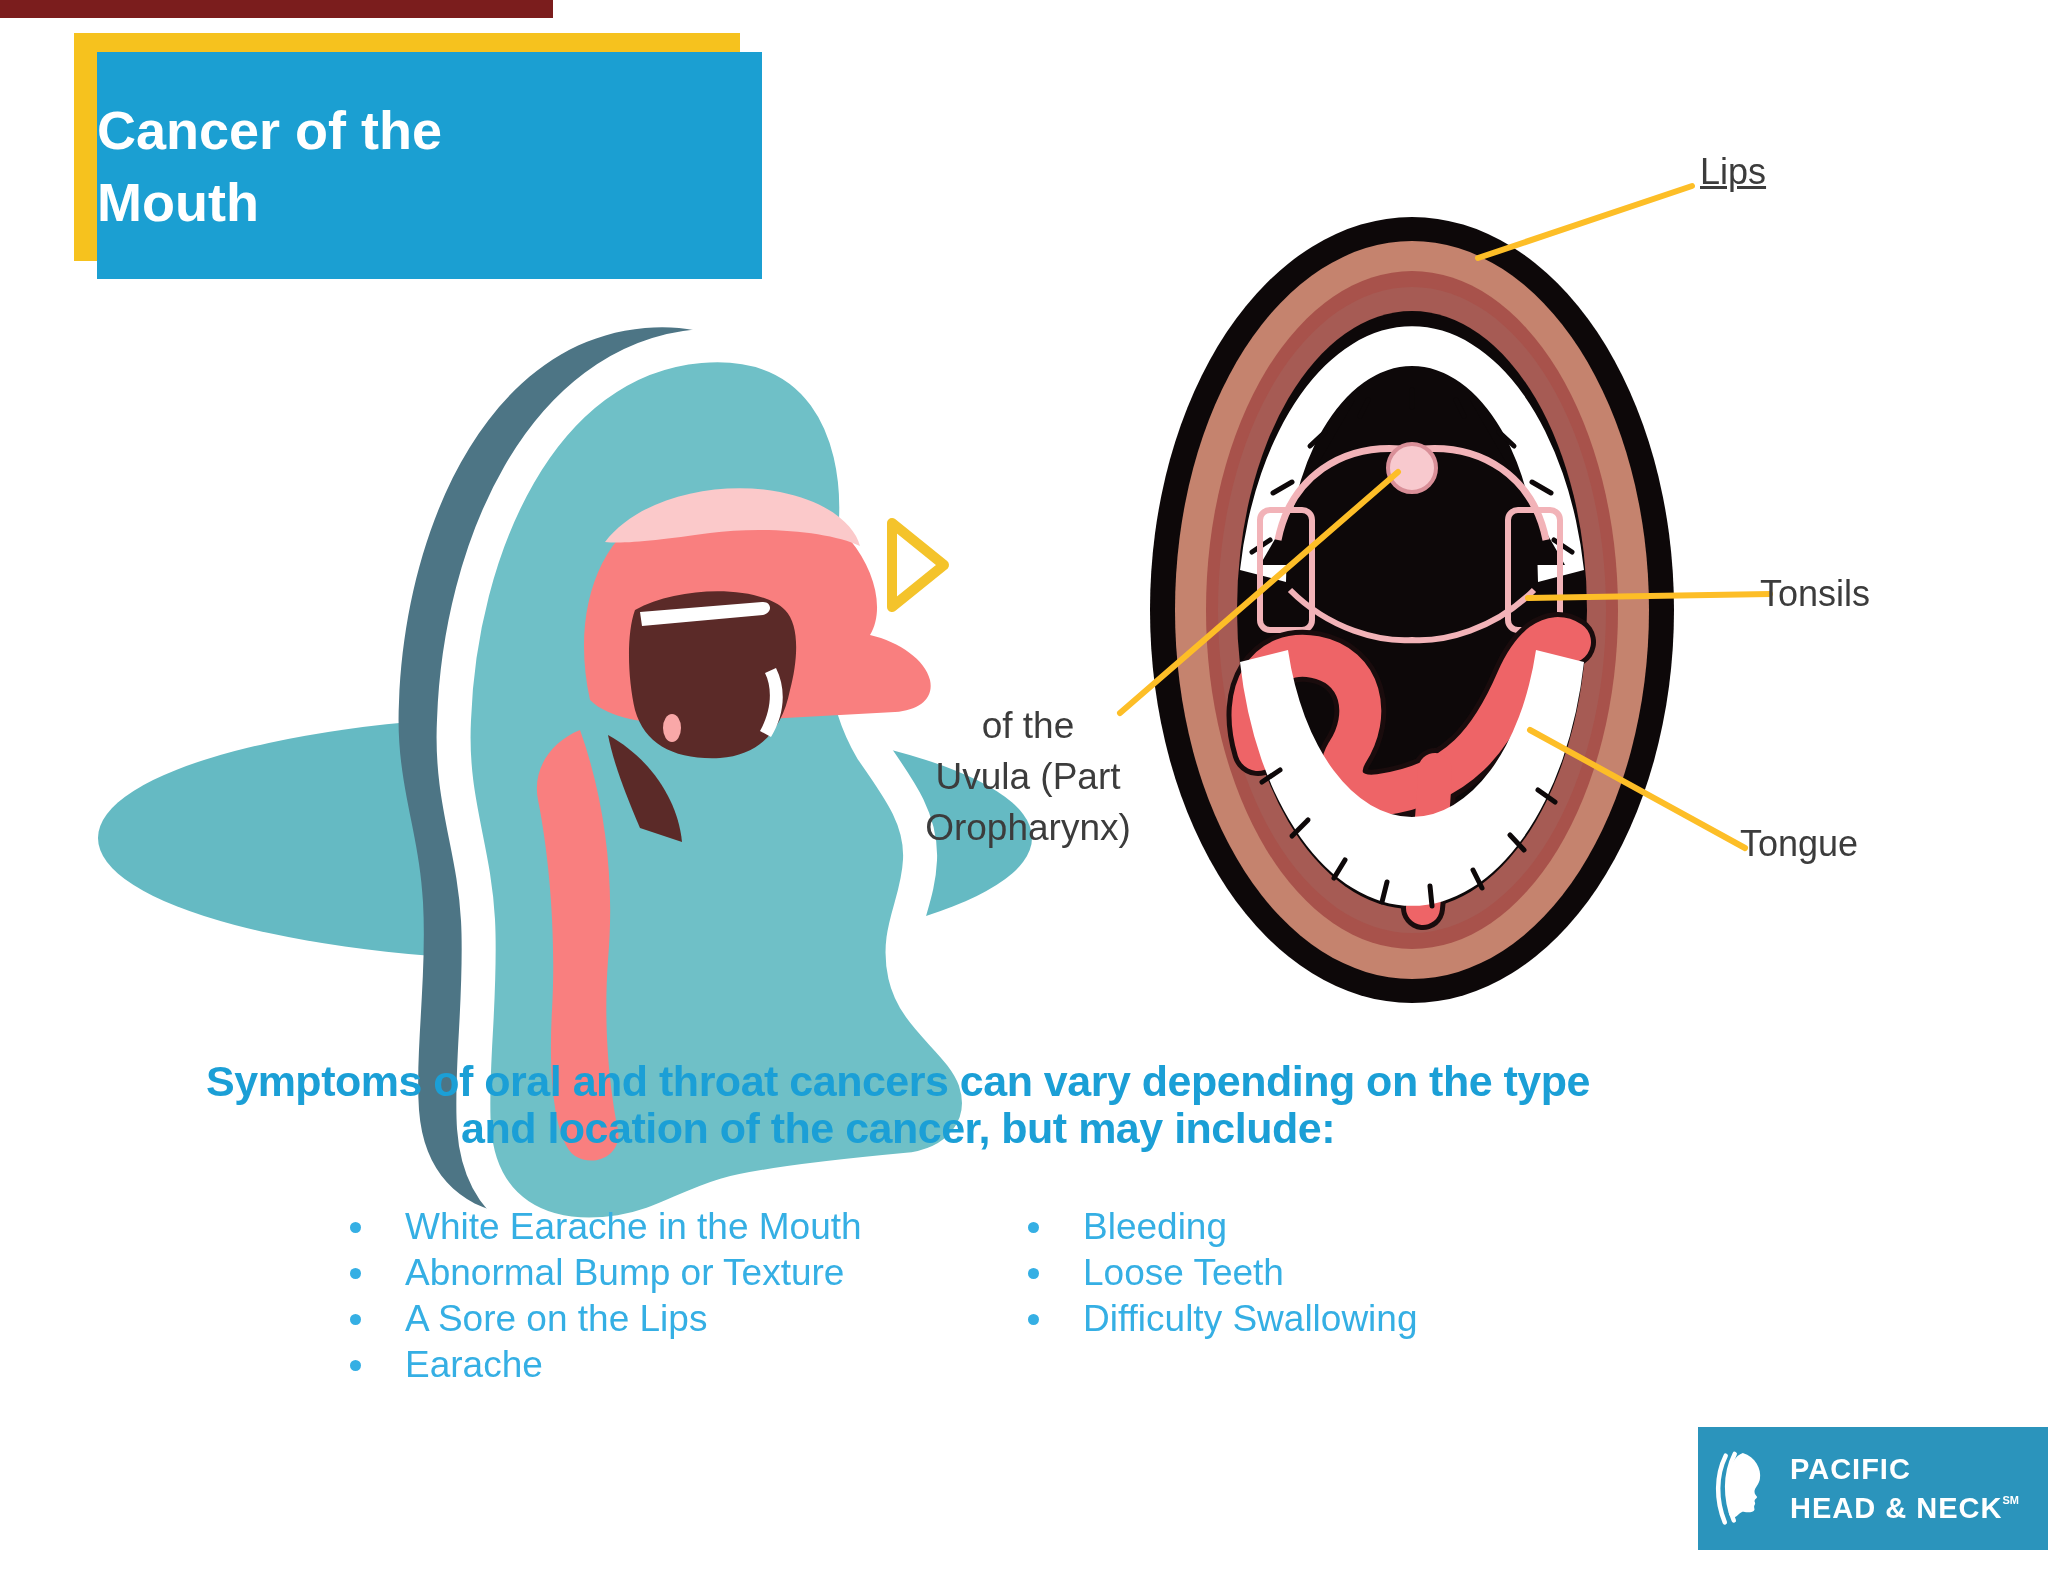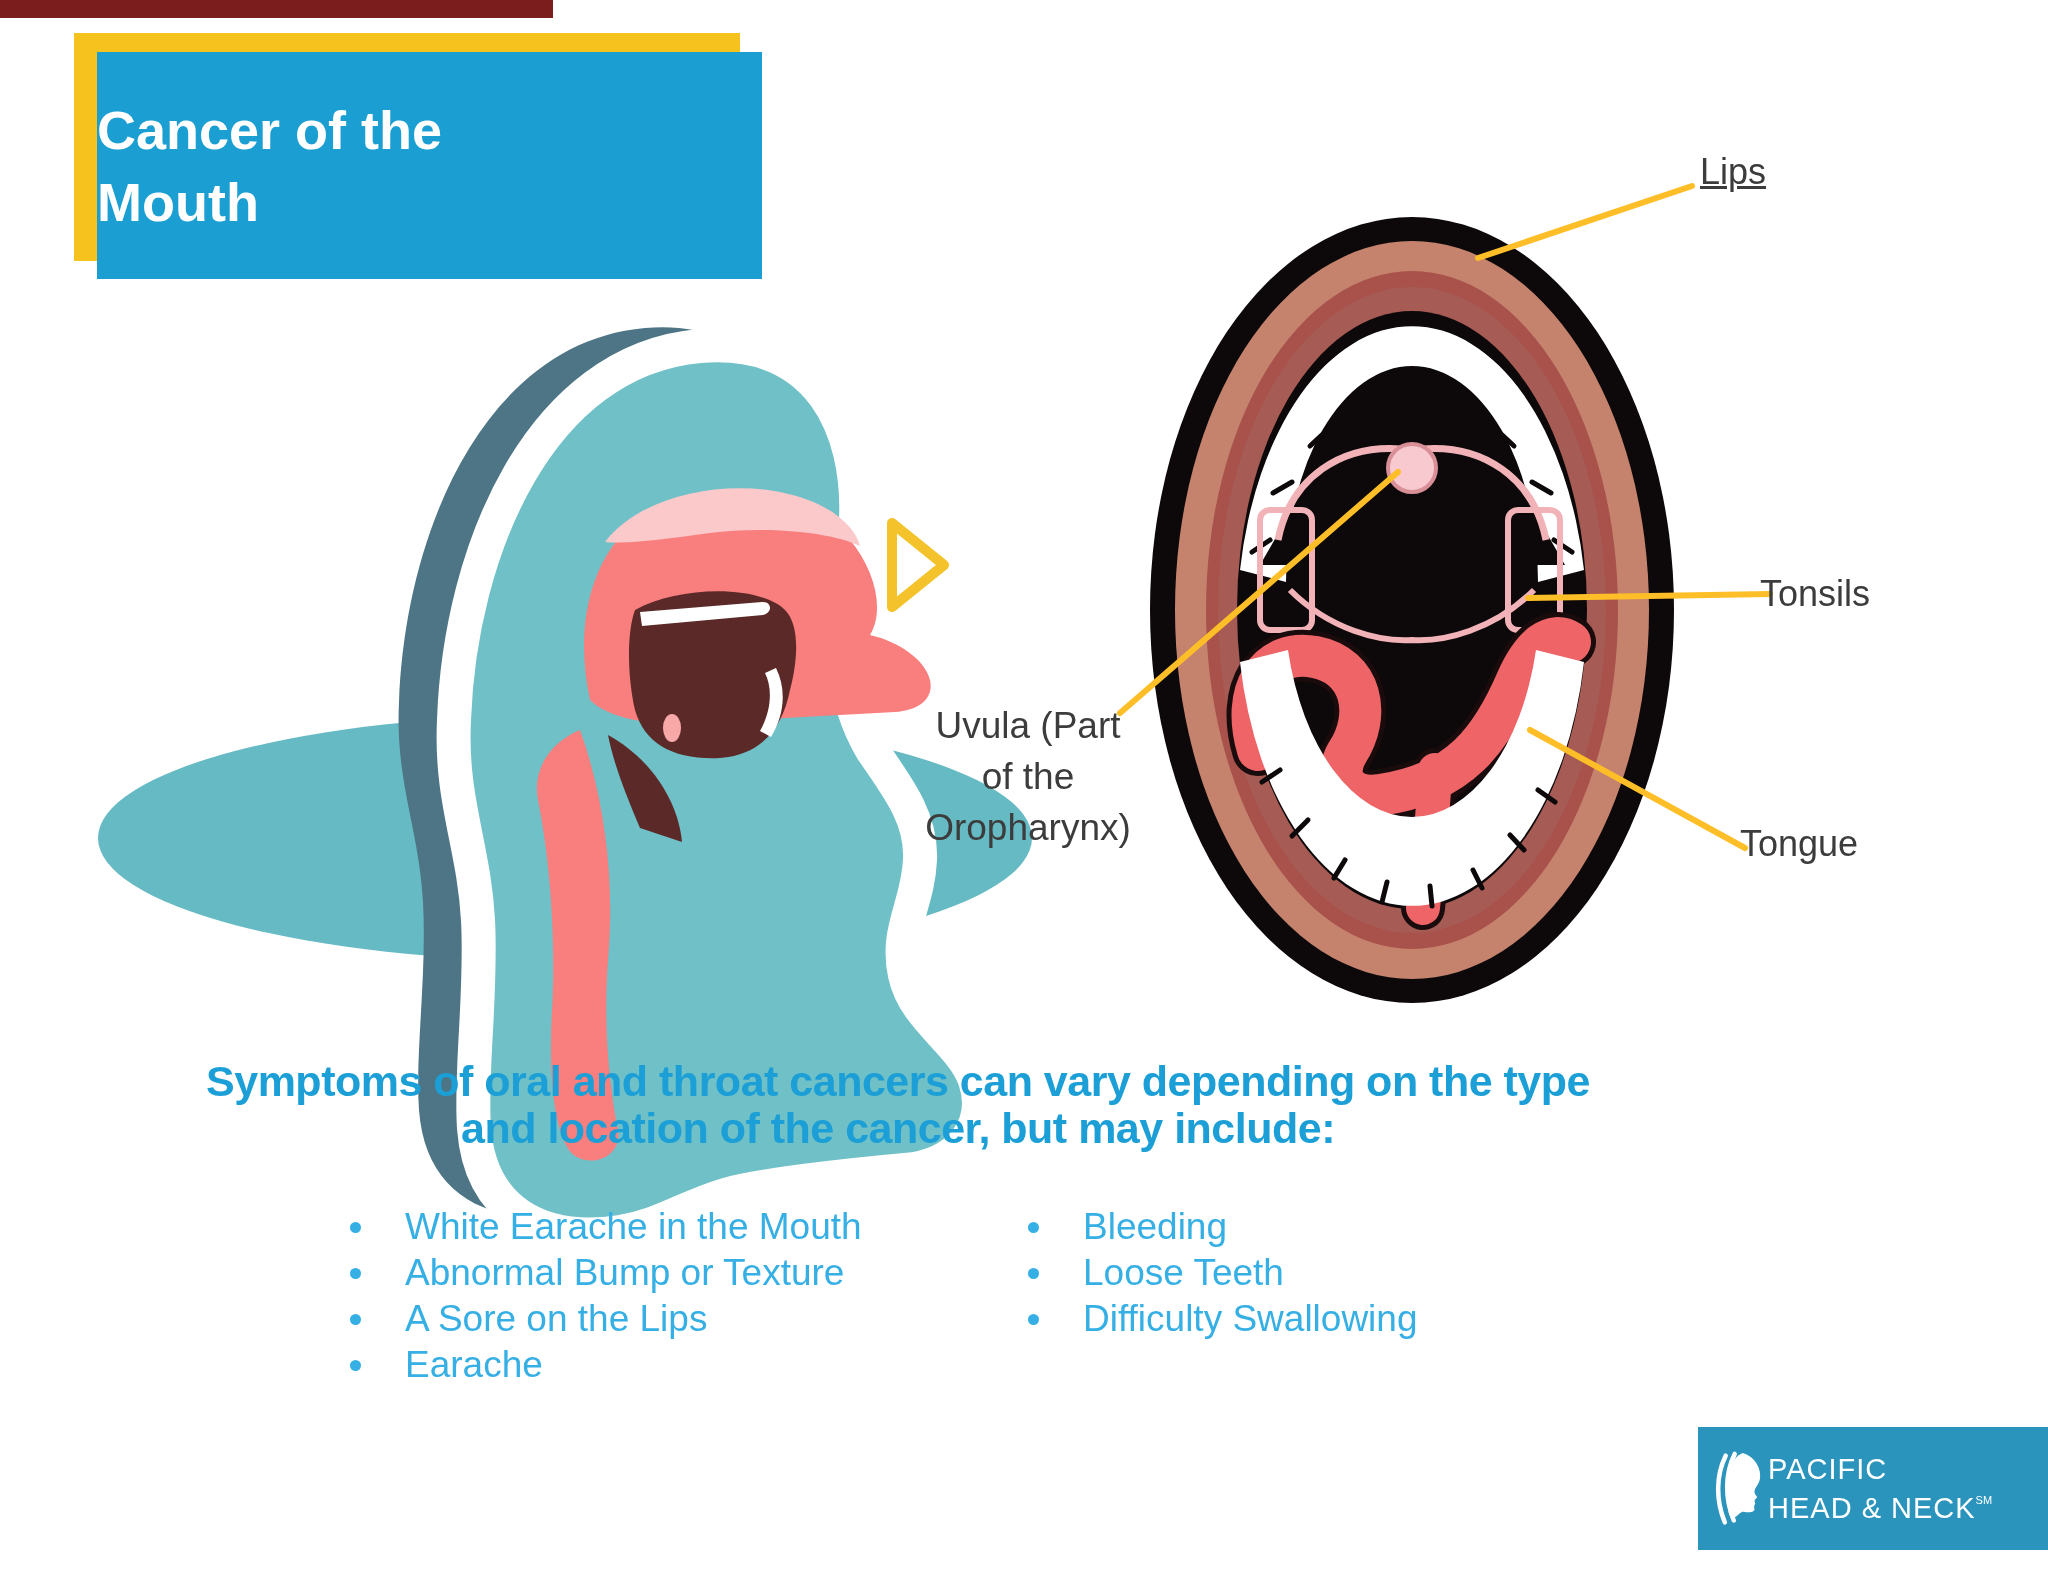--- a/index.html
+++ b/index.html
@@ -38,21 +38,21 @@
     margin-right:44px;
   }
   .col1{left:350px;top:1204px;}
   .col2{left:1028px;top:1204px;}
 
   
   .logo-box{
     left:1698px;top:1427px;width:350px;height:123px;background:#2B94BC;
     display:flex;align-items:center;
   }
-  .logo-text{margin-left:0;color:#ffffff;font-weight:normal;line-height:31px;
+  .logo-text{margin-left:22px;color:#ffffff;font-weight:bold;line-height:31px;
     font-size:29px;letter-spacing:1px;white-space:nowrap;}
   .logo-sm{font-size:11px;letter-spacing:0;vertical-align:14px;}
 
   svg{display:block;}
 </style>
 </head>
 <body>
 
 <div class="page">
 
@@ -136,22 +136,22 @@
       <line x1="1770" y1="594" x2="1528" y2="598"></line>
       <line x1="1745" y1="848" x2="1530" y2="730"></line>
       <line x1="1398" y1="472" x2="1120" y2="713"></line>
     </g>
   </svg>
 
   <div class="abs dlabel" style="left:1700px;top:150px;text-decoration:underline;">Lips</div>
   <div class="abs dlabel" style="left:1760px;top:572px;">Tonsils</div>
   <div class="abs dlabel" style="left:1740px;top:822px;">Tongue</div>
   <div class="abs dlabel uvula-label">
+    <div>of the</div>
     <div>Uvula (Part</div>
-    <div>of the</div>
     <div>Oropharynx)</div>
   </div>
 
   <div class="abs heading">
     <div>Symptoms of oral and throat cancers can vary depending on the type</div>
     <div>and location of the cancer, but may include:</div>
   </div>
 
   <ul class="abs bullets col1">
     <li>

